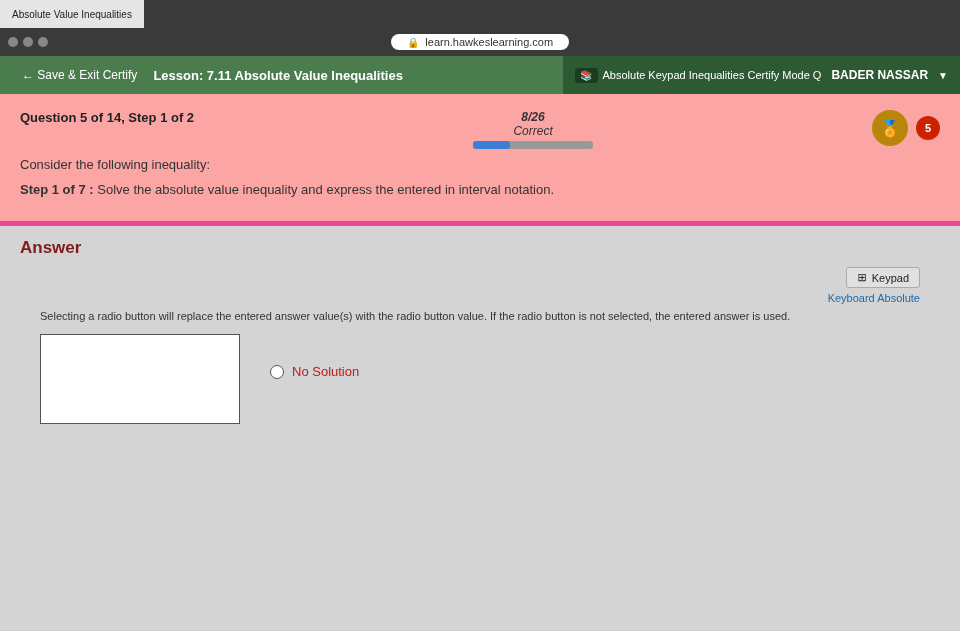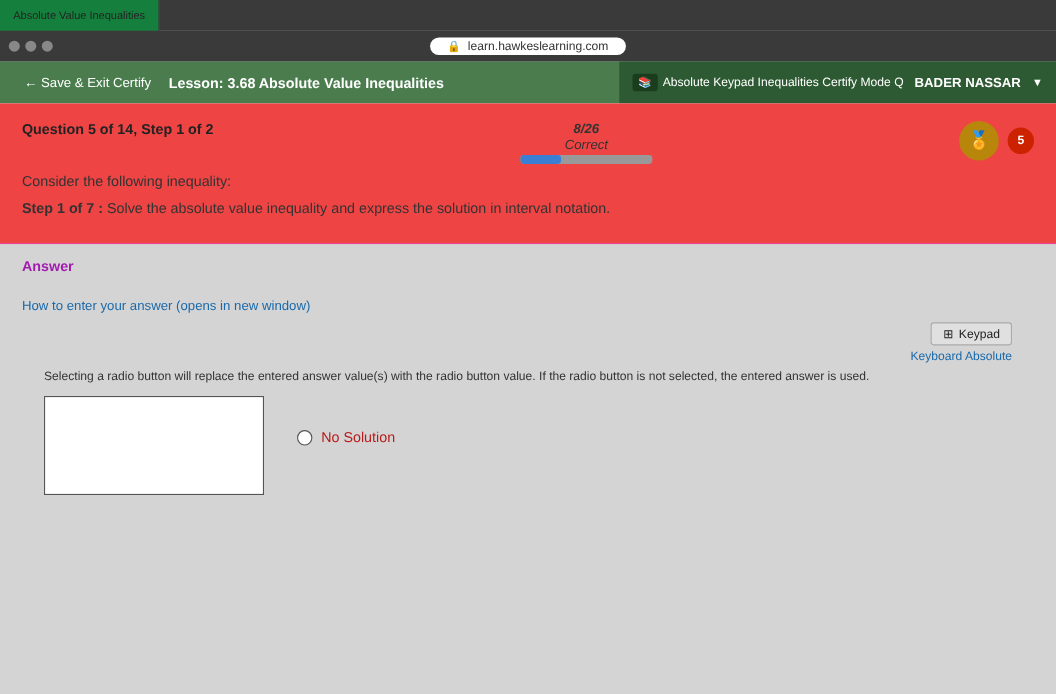--- a/index.html
+++ b/index.html
@@ -109,24 +109,24 @@
 
     
     .main-content {
       background: #d4d4d4;
       min-height: calc(631px - 28px - 38px);
       position: relative;
     }
 
     
     .content-card {
-      background: #ef4444;
+      background: #fca5a5;
       margin: 0;
       padding: 16px 20px;
-      border-bottom: 1px solid #ec4899;
+      border-bottom: 5px solid #ec4899;
     }
 
     .question-header {
       display: flex;
       justify-content: space-between;
       align-items: flex-start;
       margin-bottom: 8px;
     }
     .question-info {
       font-size: 13px;
@@ -197,24 +197,24 @@
       margin: 8px 0;
     }
     .step-instruction strong { font-weight: bold; }
 
     
     .answer-section {
       background: #d4d4d4;
       padding: 12px 20px;
     }
     .answer-label {
-      font-size: 13px;
+      font-size: 17px;
       font-weight: bold;
-      color: #a21caf;
-      margin-bottom: 20px;
+      color: #7f1d1d;
+      margin-bottom: 3px;
     }
     .how-to-link {
       color: #1a6aab;
       font-size: 12px;
       text-decoration: none;
       cursor: pointer;
     }
 
     
     .tools-area {
@@ -302,21 +302,21 @@
       color: #ddd;
       font-size: 10px;
       padding: 4px 12px;
       height: 100%;
       display: flex;
       align-items: center;
       border-right: 1px solid #3a3a3a;
       cursor: pointer;
     }
     .tab-item.active {
-      background: #15803d;
+      background: #e5e5e5;
       color: #222;
     }
   </style>
 </head>
 <body>
 
 <div class="tab-bar">
   <div class="tab-item active">
     <span>Absolute Value Inequalities</span>
   </div>
@@ -333,21 +333,21 @@
   <div class="browser-url">
     <span class="lock-icon">🔒</span>
     <span>learn.hawkeslearning.com</span>
   </div>
 </div>
 
 <div class="top-nav">
   <button class="save-exit-btn">
     <span>← Save &amp; Exit Certify</span>
   </button>
-  <span class="lesson-title">Lesson: 3.68 Absolute Value Inequalities</span>
+  <span class="lesson-title">Lesson: 7.11 Absolute Value Inequalities</span>
   <div class="nav-right">
     <div class="lesson-badge">
       <span class="lesson-badge-icon">📚</span>
       <span>Absolute Keypad Inequalities Certify Mode Q</span>
     </div>
     <span class="user-name">BADER NASSAR</span>
     <span class="dropdown-arrow">▼</span>
   </div>
 </div>
 
@@ -367,27 +367,26 @@
       <div style="display:flex;align-items:center;gap:8px;">
         <div class="avatar-circle">🏅</div>
         <div class="streak-badge">5</div>
       </div>
     </div>
 
     <p class="consider-text">Consider the following inequality:</p>
 
 
     <p class="step-instruction">
-      <strong>Step 1 of 7 : </strong><span>Solve the absolute value inequality and express the solution in interval notation.</span>
+      <strong>Step 1 of 7 : </strong><span>Solve the absolute value inequality and express the entered in interval notation.</span>
     </p>
   </div>
 
   <div class="answer-section">
     <div class="answer-label">Answer</div>
-    <a class="how-to-link" href="#">How to enter your answer (opens in new window)</a>
 
     
     <div class="tools-area">
       <button class="keypad-btn">
         <span>⊞</span>
         <span>Keypad</span>
       </button>
       <a class="keyboard-shortcuts-link" href="#">Keyboard Absolute</a>
     </div>
 

